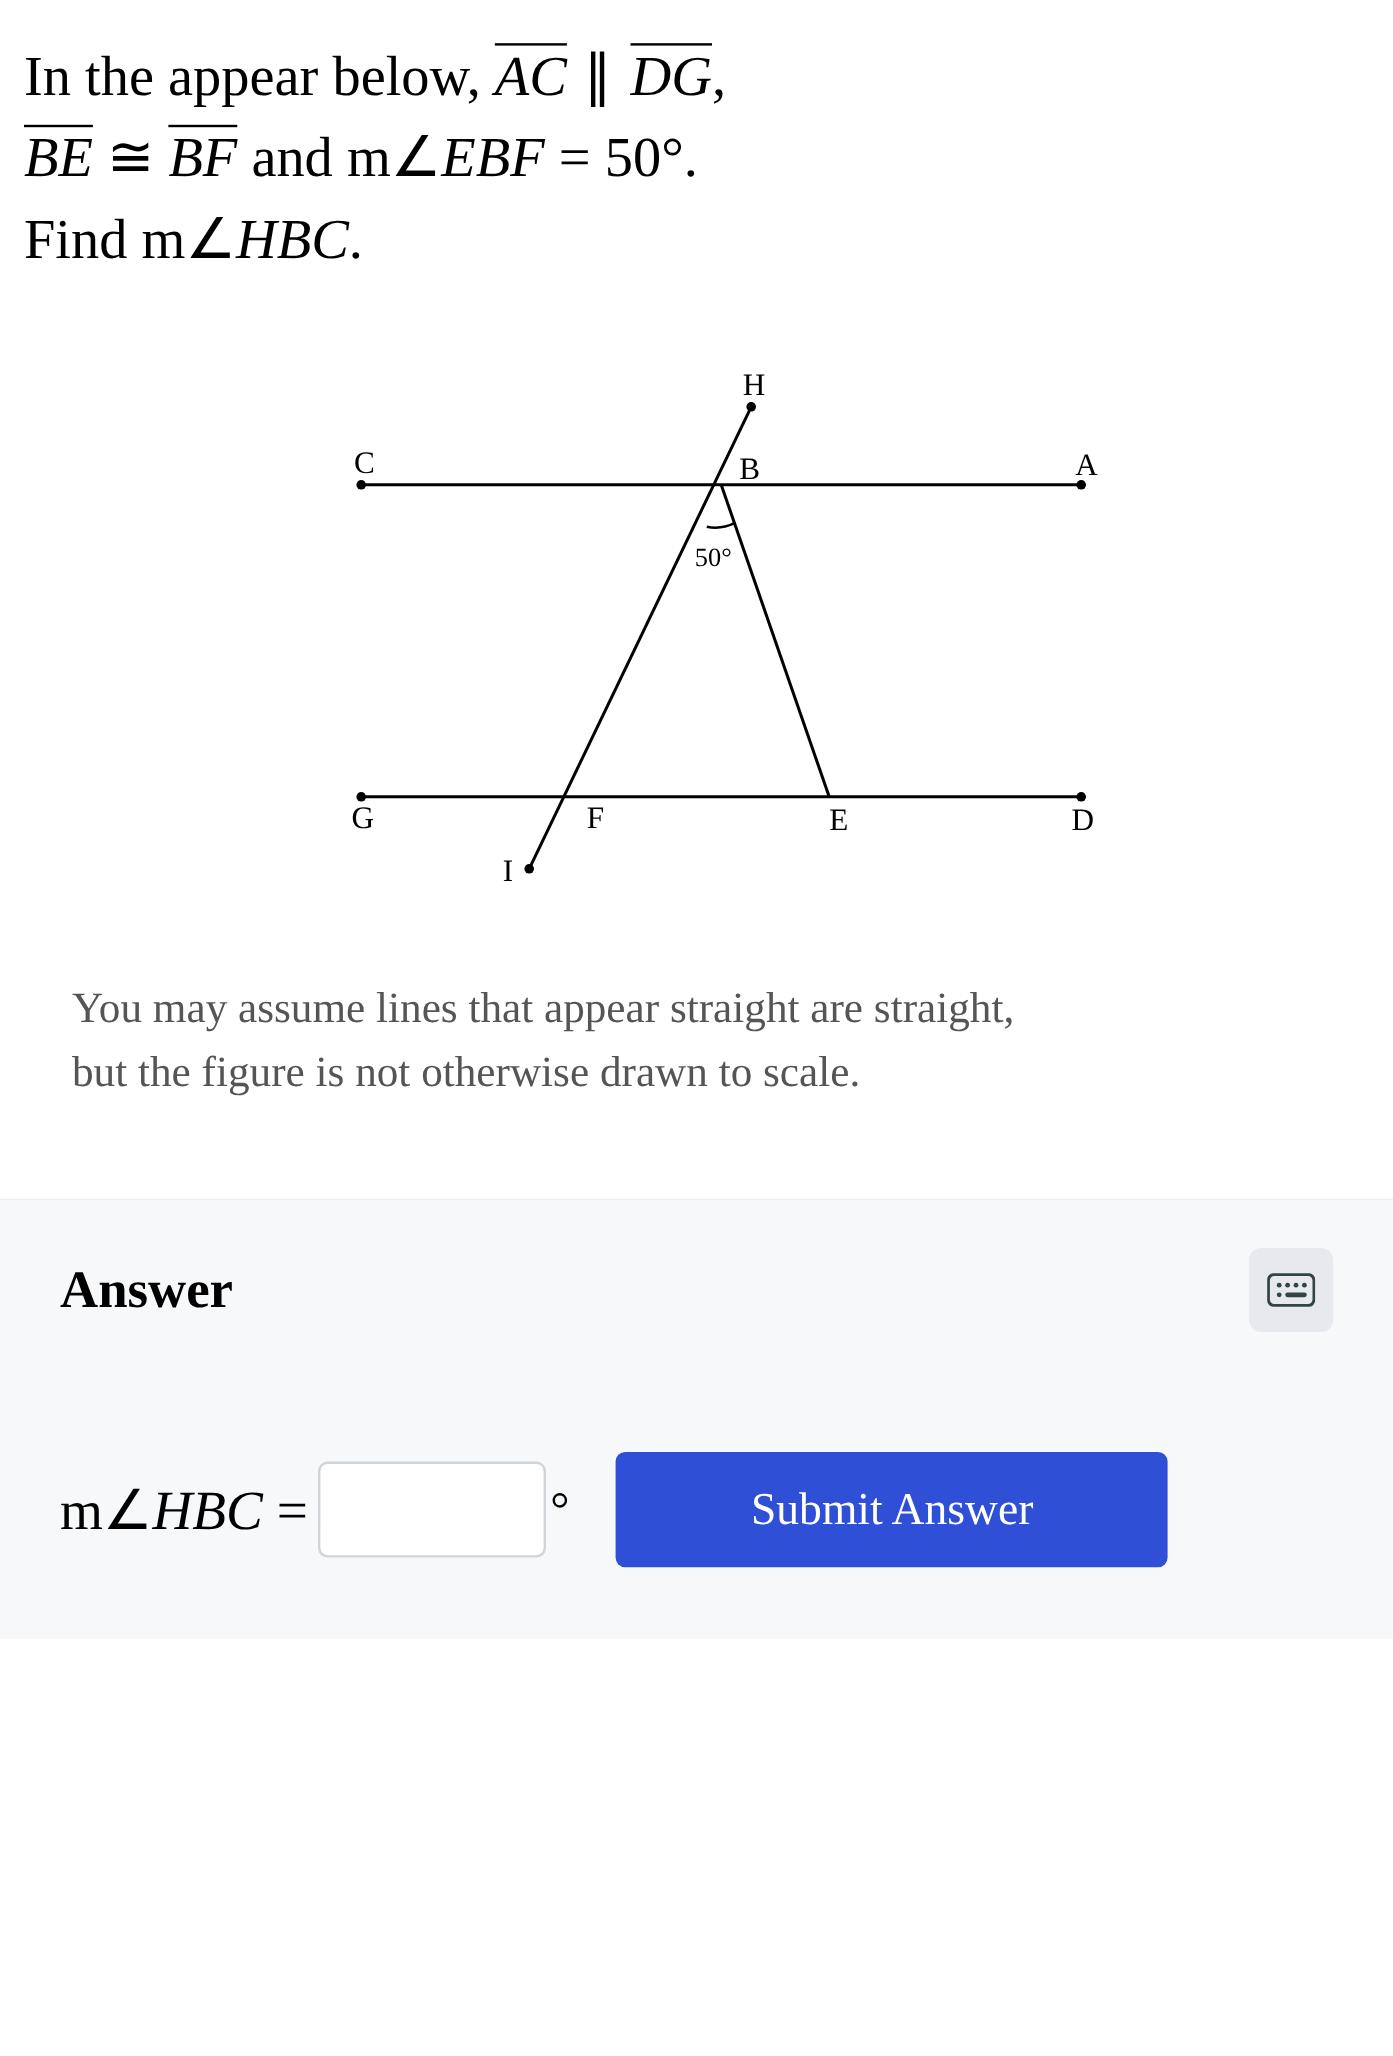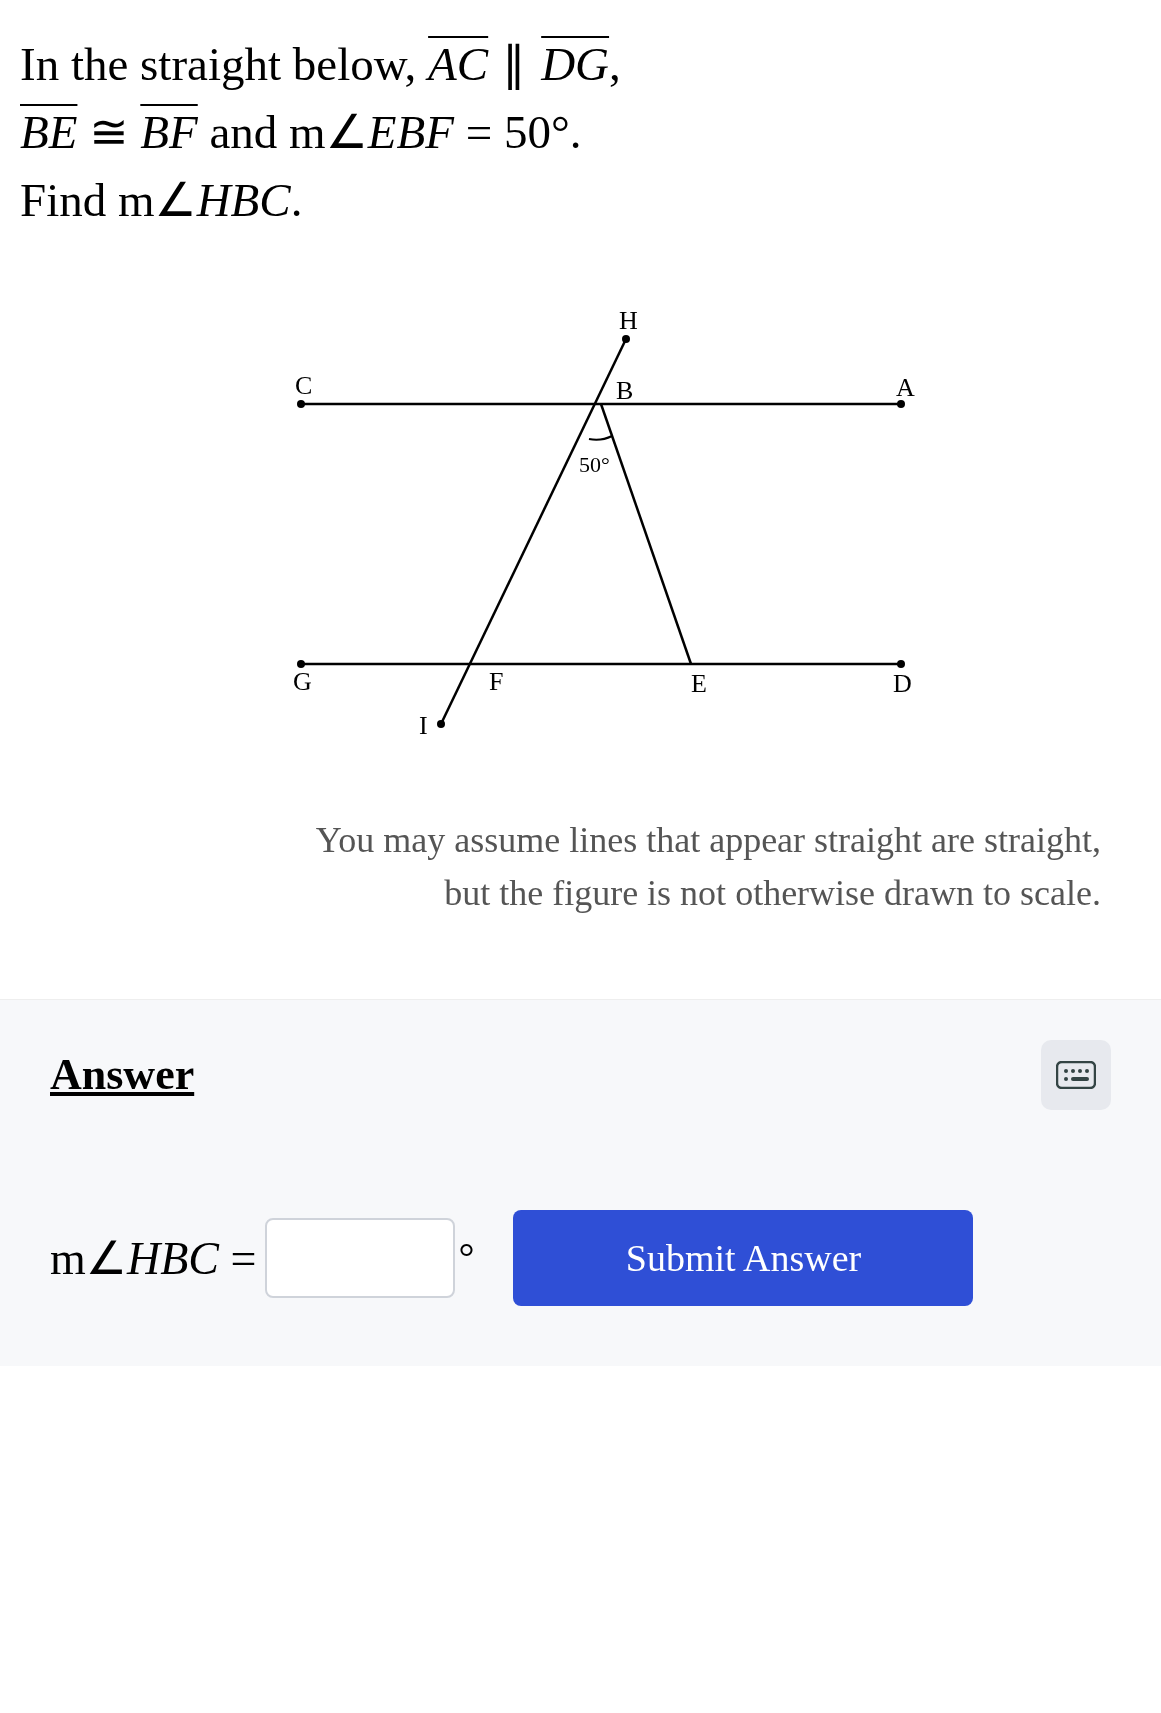--- a/index.html
+++ b/index.html
@@ -25,35 +25,34 @@
   }
   .ital { font-style: italic; font-family: Liberation Serif, serif; }
   .diagram-wrap {
     display:flex;
     justify-content:center;
     padding: 60px 0 40px 0;
   }
   .note {
     font-size: 36px;
     color: #555;
-    text-align: right;
+    text-align: left;
     padding: 20px 40px 60px 40px;
     font-family: Georgia, serif;
     line-height:1.45;
   }
   .answer-section {
     background: #f7f8fa;
     padding: 40px 50px 60px 50px;
     border-top: 1px solid #eee;
   }
   .answer-header {
     display:flex;
     justify-content: space-between;
     align-items:center;
-    text-decoration:underline;
   }
   .answer-title {
     font-size: 44px;
     font-weight: bold;
     color:#000;
   }
   .keypad-btn {
     width:70px; height:70px;
     background:#e7e9ee;
     border-radius:10px;
@@ -100,21 +99,21 @@
     flex:1;
     max-width: 460px;
   }
   .parallel { letter-spacing: 2px; }
 </style>
 </head>
 <body>
 
 <div class="problem-area">
   <div class="problem-text">
-    <span>In the straight below, </span><span class="overline">AC</span><span class="parallel"> ∥ </span><span class="overline">DG</span><span>,</span><br>
+    <span>In the appear below, </span><span class="overline">AC</span><span class="parallel"> ∥ </span><span class="overline">DG</span><span>,</span><br>
     <span class="overline">BE</span><span> ≅ </span><span class="overline">BF</span><span> and m∠</span><span class="ital">EBF</span><span> = 50°.</span><br>
     <span>Find m∠</span><span class="ital">HBC</span><span>.</span>
   </div>
 
   <div class="diagram-wrap">
     <svg width="720" height="460" viewBox="0 0 720 460">
 
       <line x1="80" y1="110" x2="680" y2="110" stroke="#000" stroke-width="2.5"></line>
 
       <line x1="80" y1="370" x2="680" y2="370" stroke="#000" stroke-width="2.5"></line>

